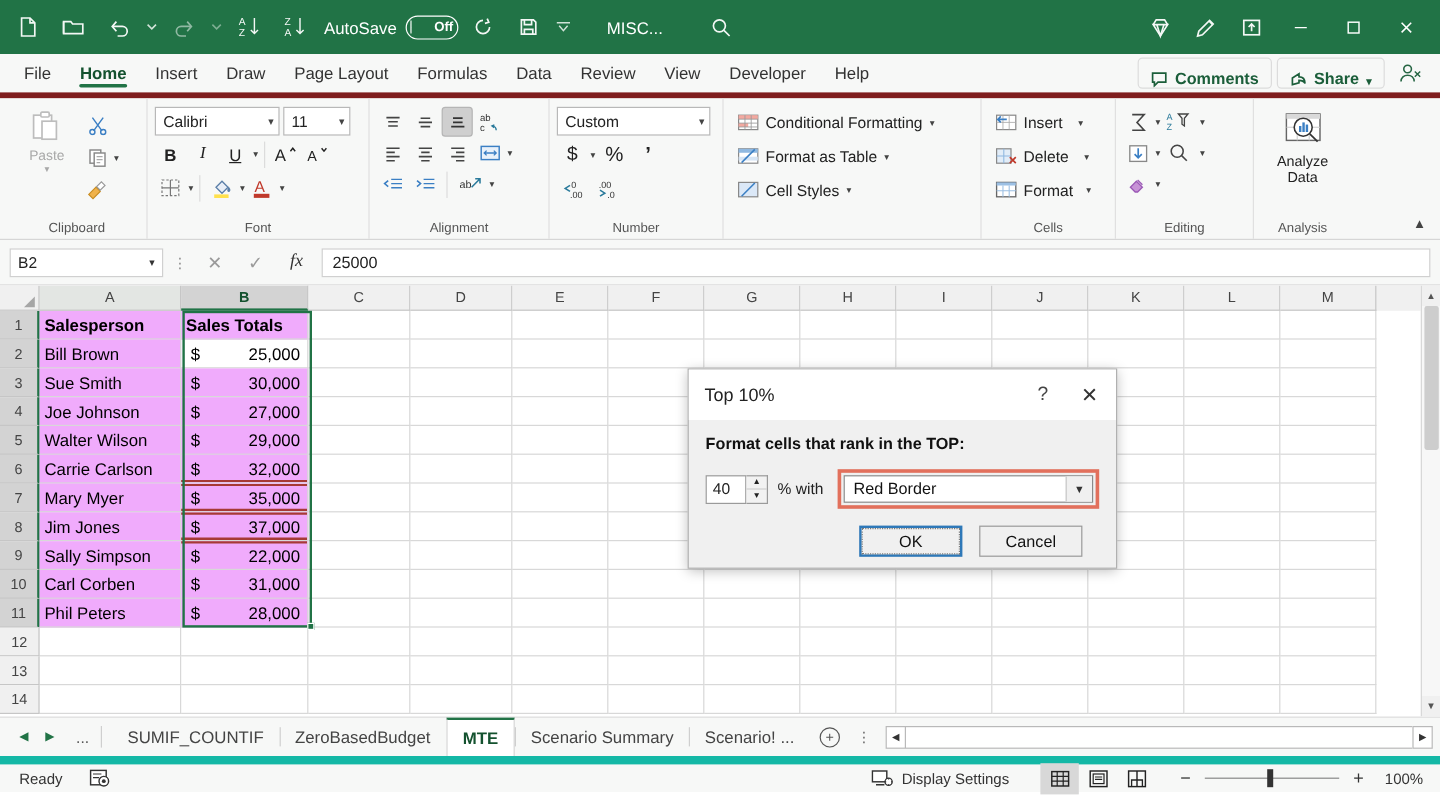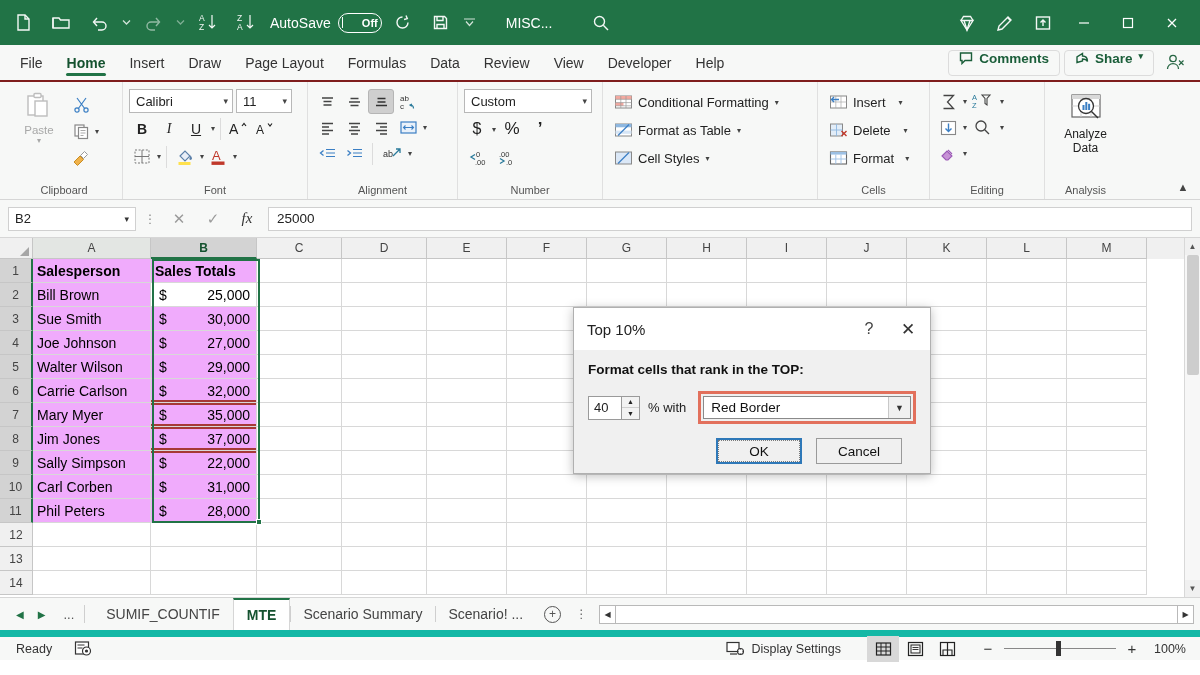--- a/index.html
+++ b/index.html
@@ -33,34 +33,34 @@
   .toggle-knob { width: 11px; height: 11px; border-radius: 50%; background: #fff; }
   .toggle-txt { font-size: 11px; font-weight: bold; color: #fff; }
   .doc-title { font-size: 14px; margin-left: 26px; }
   .tb-search { margin-left: 30px; }
   .tb-right { position: absolute; right: 6px; display: flex; align-items: center; }
   .win-btn { width: 44px; height: 36px; display:flex; align-items:center; justify-content:center; }
 
   
   .ribbon-tabs {
     height: 37px; background: #f7f8f7; display: flex; align-items: stretch;
-    padding-left: 8px; position: relative; border-bottom: 2px solid #7f1d1d;
+    padding-left: 8px; position: relative; border-bottom: 5px solid #7f1d1d;
   }
   .rtab {
     padding: 0 12px; display: flex; align-items: center; font-size: 14px;
     color: #333; position: relative; white-space: nowrap;
   }
   .rtab.active { font-weight: bold; color: #14522f; }
   .rtab.active::after {
     content: ""; position: absolute; left: 11px; right: 11px; bottom: 4px;
     height: 3px; background: #217346; border-radius: 2px;
   }
   .tabs-right { margin-left: auto; display: flex; align-items: center; gap: 4px; padding-right: 8px; }
   .pill {
-    display: flex; align-items: flex-start; gap: 6px; height: 26px; padding: 0 10px;
+    display: flex; align-items: flex-end; gap: 6px; height: 26px; padding: 0 10px;
     border: 1px solid #dcdcdc; border-radius: 4px; background: #f7f8f7;
     font-size: 13.5px; font-weight: bold; color: #1b5e3a;
   }
   .pill svg { stroke: #1b5e3a; fill: none; stroke-width: 1.4; }
   .share-caret { font-size: 9px; color: #1b5e3a; }
 
   
   .ribbon {
     height: 118px; background: #f7f8f7; display: flex; align-items: stretch;
     border-bottom: 1px solid #d6d6d6; position: relative; padding-left: 6px;
@@ -1167,20 +1167,21 @@
 </div>
 
 <div class="sheet-tabs">
   <div class="nav-arrows">
     <span class="nav-arrow">◀</span>
     <span class="nav-arrow">▶</span>
     <span class="dots">...</span>
   </div>
   <div class="tabs-sep"></div>
   <div class="stab">SUMIF_COUNTIF</div>
+  <div class="stab">ZeroBasedBudget</div>
   <div class="stab active">MTE</div>
   <div class="stab">Scenario Summary</div>
   <div class="stab">Scenario! ...</div>
   <div class="add-sheet">
     <span class="circ-plus">+</span>
   </div>
   <div class="tabs-kebab">⋮</div>
   <div class="hscroll">
     <div class="hs-arrow">◀</div>
     <div class="hs-track"></div>

